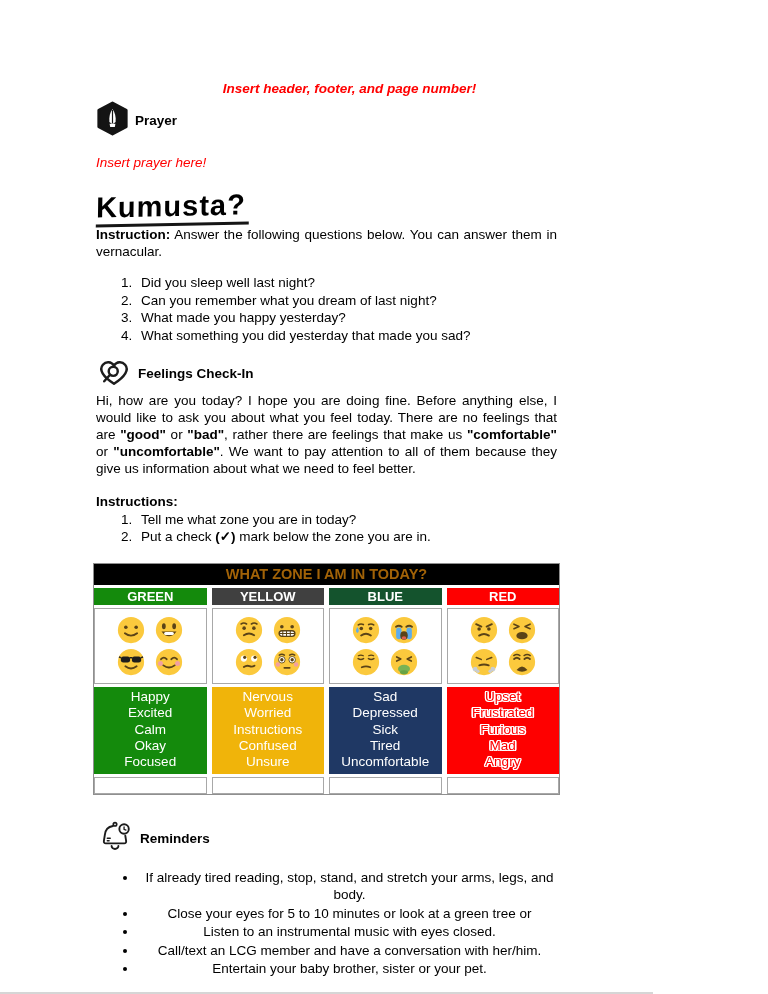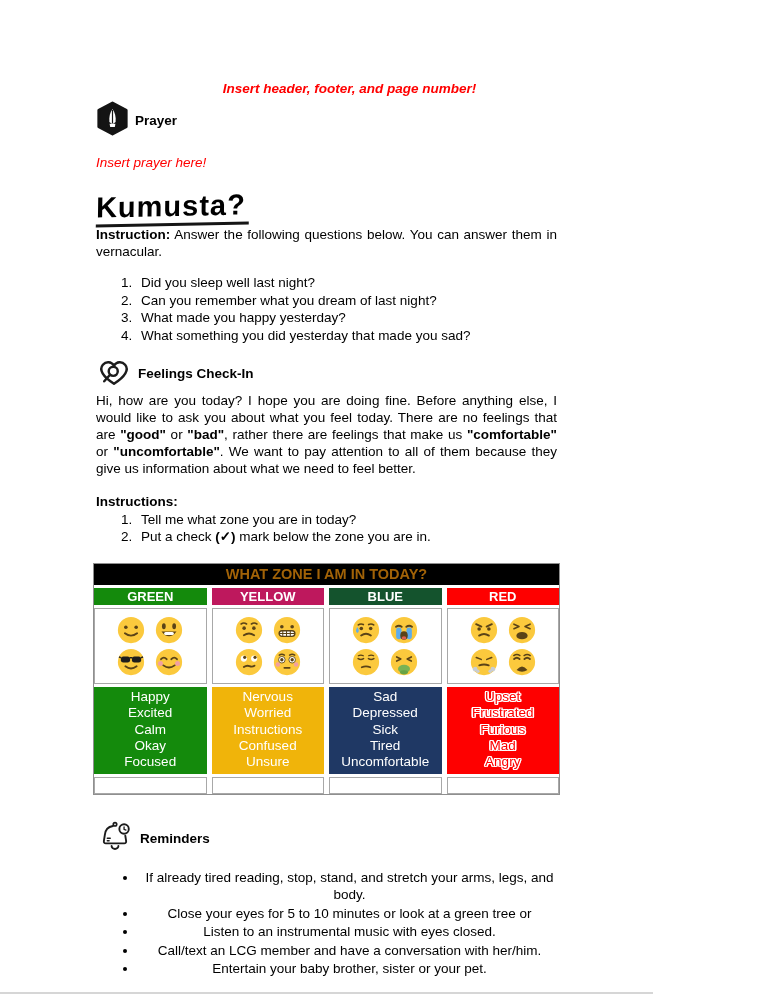--- a/index.html
+++ b/index.html
@@ -83,21 +83,21 @@
 
   <ol class="steps">
       <li><span>Tell me what zone you are in today?</span></li>
       <li><span>Put a check </span><span class="b">(✓)</span><span> mark below the zone you are in.</span></li>
     </ol>
 
   <div class="zone-table">
     <div class="zt-grid" id="zone-grid">
       <div class="zt-title">WHAT ZONE I AM IN TODAY?</div>
     <div class="zt-head" style="background: rgb(20, 138, 12); color: rgb(255, 255, 255);">GREEN</div>
-        <div class="zt-head" style="background: #be185d; color: rgb(255, 255, 255);">YELLOW</div>
+        <div class="zt-head" style="background: #404040; color: rgb(255, 255, 255);">YELLOW</div>
         <div class="zt-head" style="background: #14532d; color: rgb(255, 255, 255);">BLUE</div>
         <div class="zt-head" style="background: rgb(254, 0, 0); color: rgb(255, 255, 255);">RED</div>
         <div class="zt-emojis">
           <div class="zt-emoji-grid">
             <svg viewBox="0 0 32 32" width="30" height="30">
               <circle cx="16" cy="16" r="14" fill="#FBC93D"></circle>
               <circle cx="10.5" cy="13" r="1.9" fill="#5A4317"></circle>
               <circle cx="21.5" cy="13" r="1.9" fill="#5A4317"></circle>
               <path d="M9.5 19.5 Q16 24.5 22.5 19.5" stroke="#5A4317" stroke-width="2" fill="none" stroke-linecap="round"></path>
             </svg>

